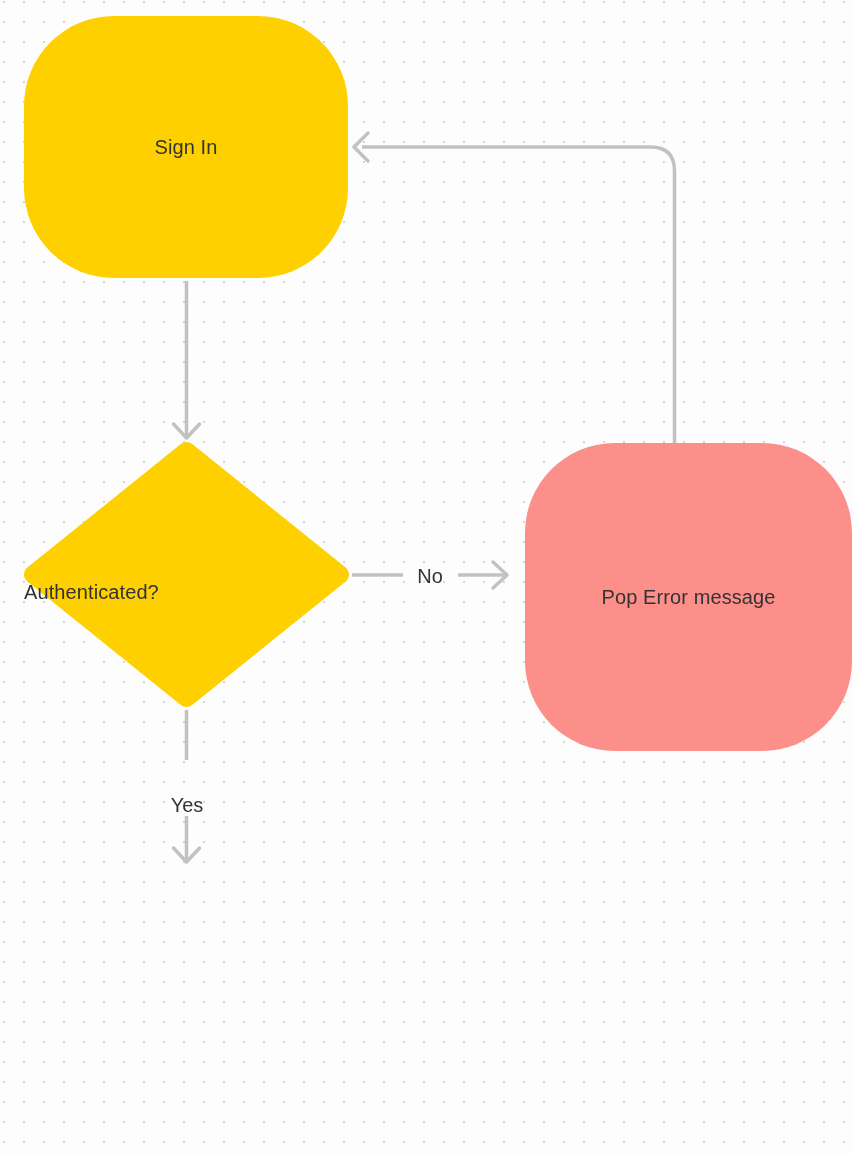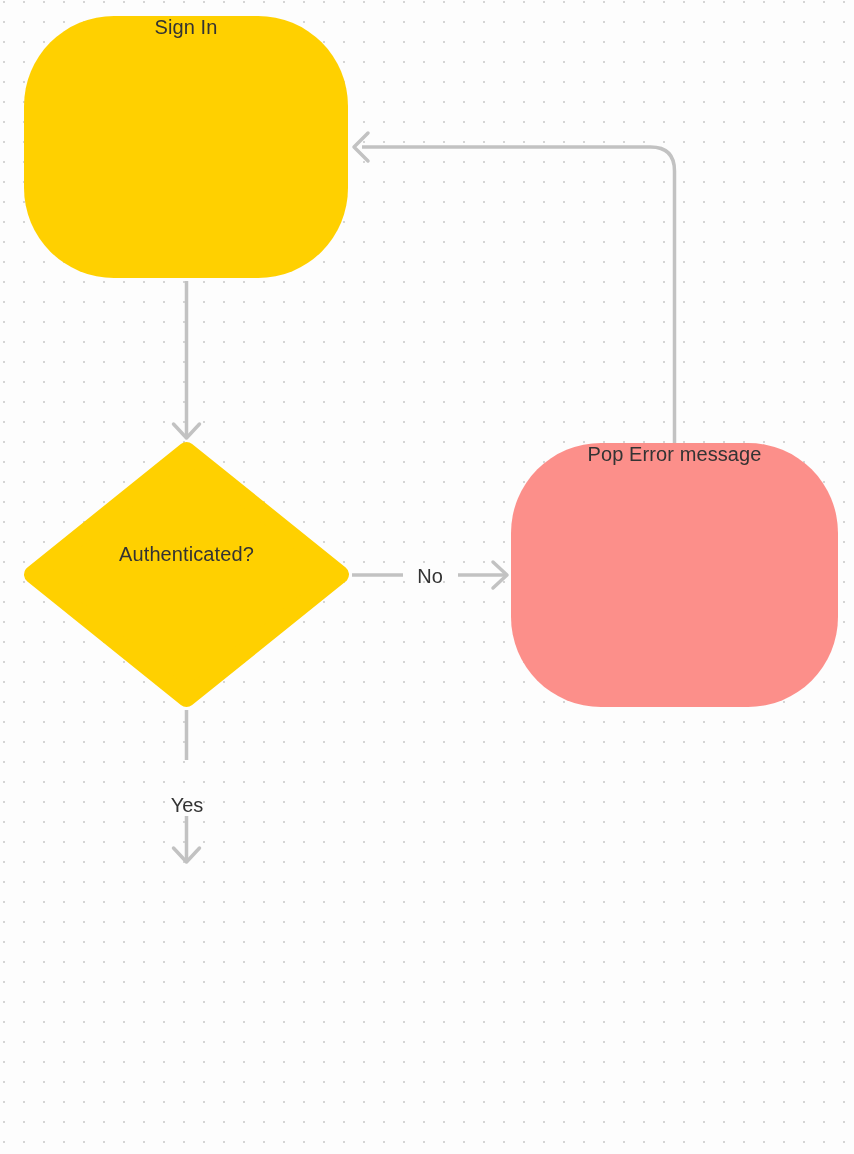--- a/index.html
+++ b/index.html
@@ -36,30 +36,31 @@
     fill: var(--node-yellow, #FFD000);
     stroke: var(--node-yellow, #FFD000);
     stroke-width: 18;
     stroke-linejoin: round;
   }
 
   .node {
     position: absolute;
     border-radius: 90px;
     display: flex;
+    align-items: center;
     justify-content: center;
   }
   .node-sign-in   { left: 24px;  top: 16px;  width: 324px; height: 262px; background: var(--node-yellow, #FFD000); }
-  .node-pop-error { left: 511px; top: 443px; width: 327px; height: 264px; background: var(--node-pink, #FC8F8A); }
+  .node-pop-error { left: 525px; top: 443px; width: 327px; height: 308px; background: var(--node-pink, #FC8F8A); }
   .node-redirect  { left: 24px;  top: 871px; width: 325px; height: 262px; background: var(--node-orange, #EDA43E); }
 
   .diamond-label-box {
     position: absolute;
-    left: 24px; top: 422px; width: 325px; height: 265px;
-    display: flex; align-items: center; justify-content: center;
+    left: 24px; top: 460px; width: 325px; height: 265px;
+    display: flex; align-items: center; 
     pointer-events: none;
   }
 
   .node-label {
     font-size: 20px;
     color: var(--label-dark, #333333);
     letter-spacing: 0.1px;
   }
 
   .edge-label {

